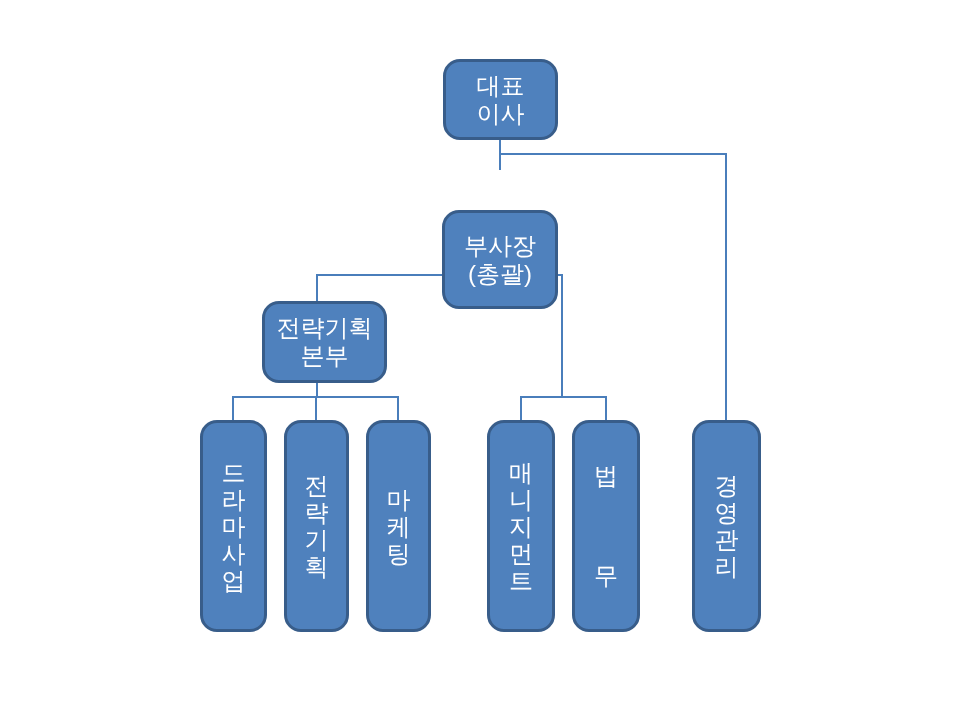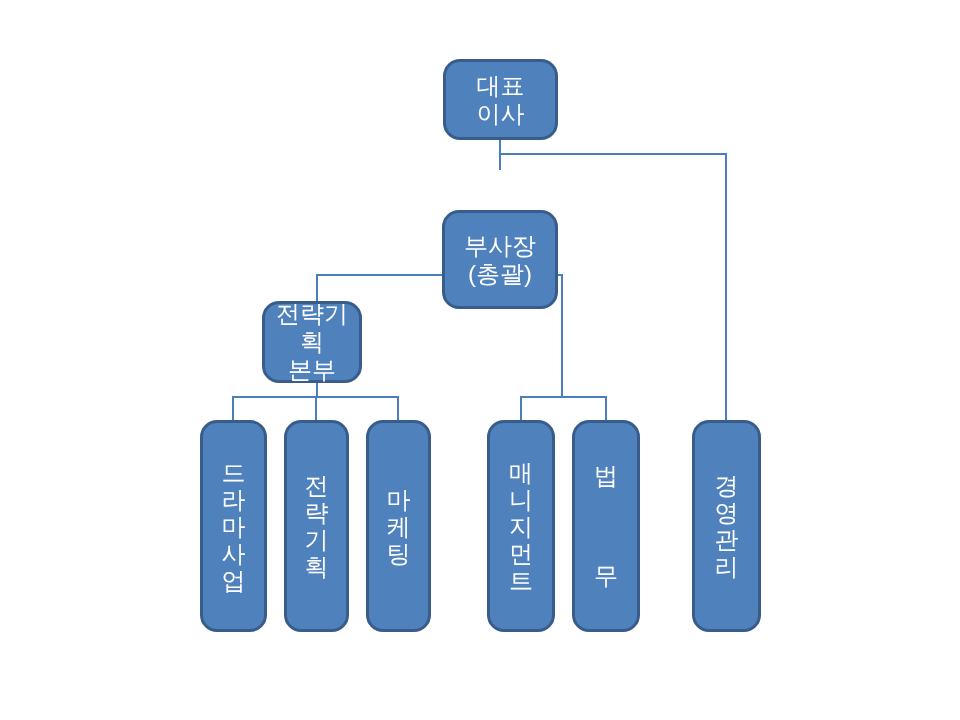--- a/index.html
+++ b/index.html
@@ -36,21 +36,21 @@
     justify-content: center;
     text-align: center;
     white-space: pre-line;
   }
   .vnode { line-height: 27px; }
   .node-legal { line-height: 50px; }
 
   
   .node-ceo        { left: 443px; top:  59px; width: 115px; height:  81px; }
   .node-vp         { left: 442px; top: 170px; width: 116px; height:  99px; margin-top: 40px; }
-  .node-hq         { left: 262px; top: 301px; width: 100px; height:  82px; }
+  .node-hq         { left: 262px; top: 301px; width: 125px; height:  82px; }
   .node-drama      { left: 200px; top: 420px; width:  67px; height: 212px; }
   .node-strategy   { left: 284px; top: 420px; width:  65px; height: 212px; }
   .node-marketing  { left: 366px; top: 420px; width:  65px; height: 212px; }
   .node-management { left: 487px; top: 420px; width:  68px; height: 212px; }
   .node-legal      { left: 572px; top: 420px; width:  68px; height: 212px; }
   .node-admin      { left: 692px; top: 420px; width:  69px; height: 212px; }
 
   
   .conn { position: absolute; background: var(--connector); }
   .c-ceo-vp        { left: 499px; top: 140px; width:   2px; height:  30px; }

